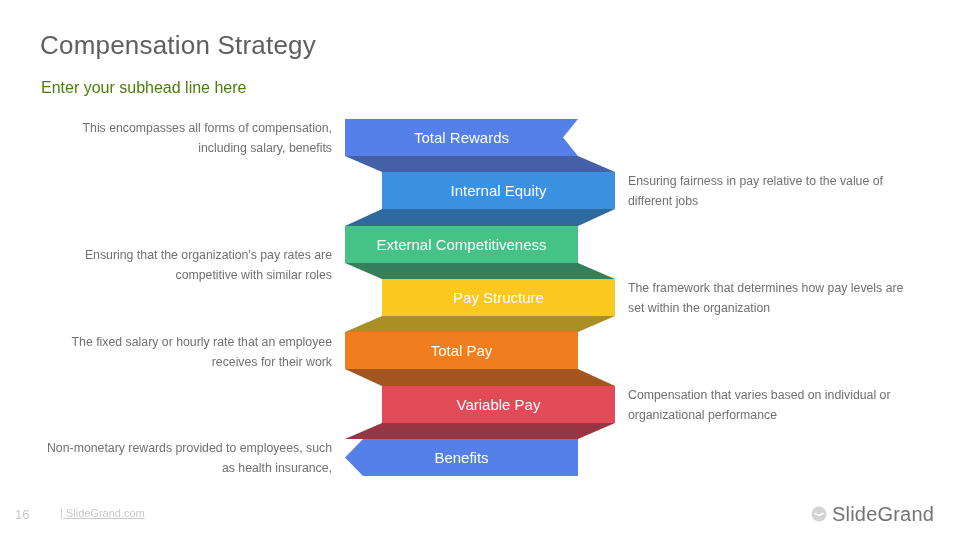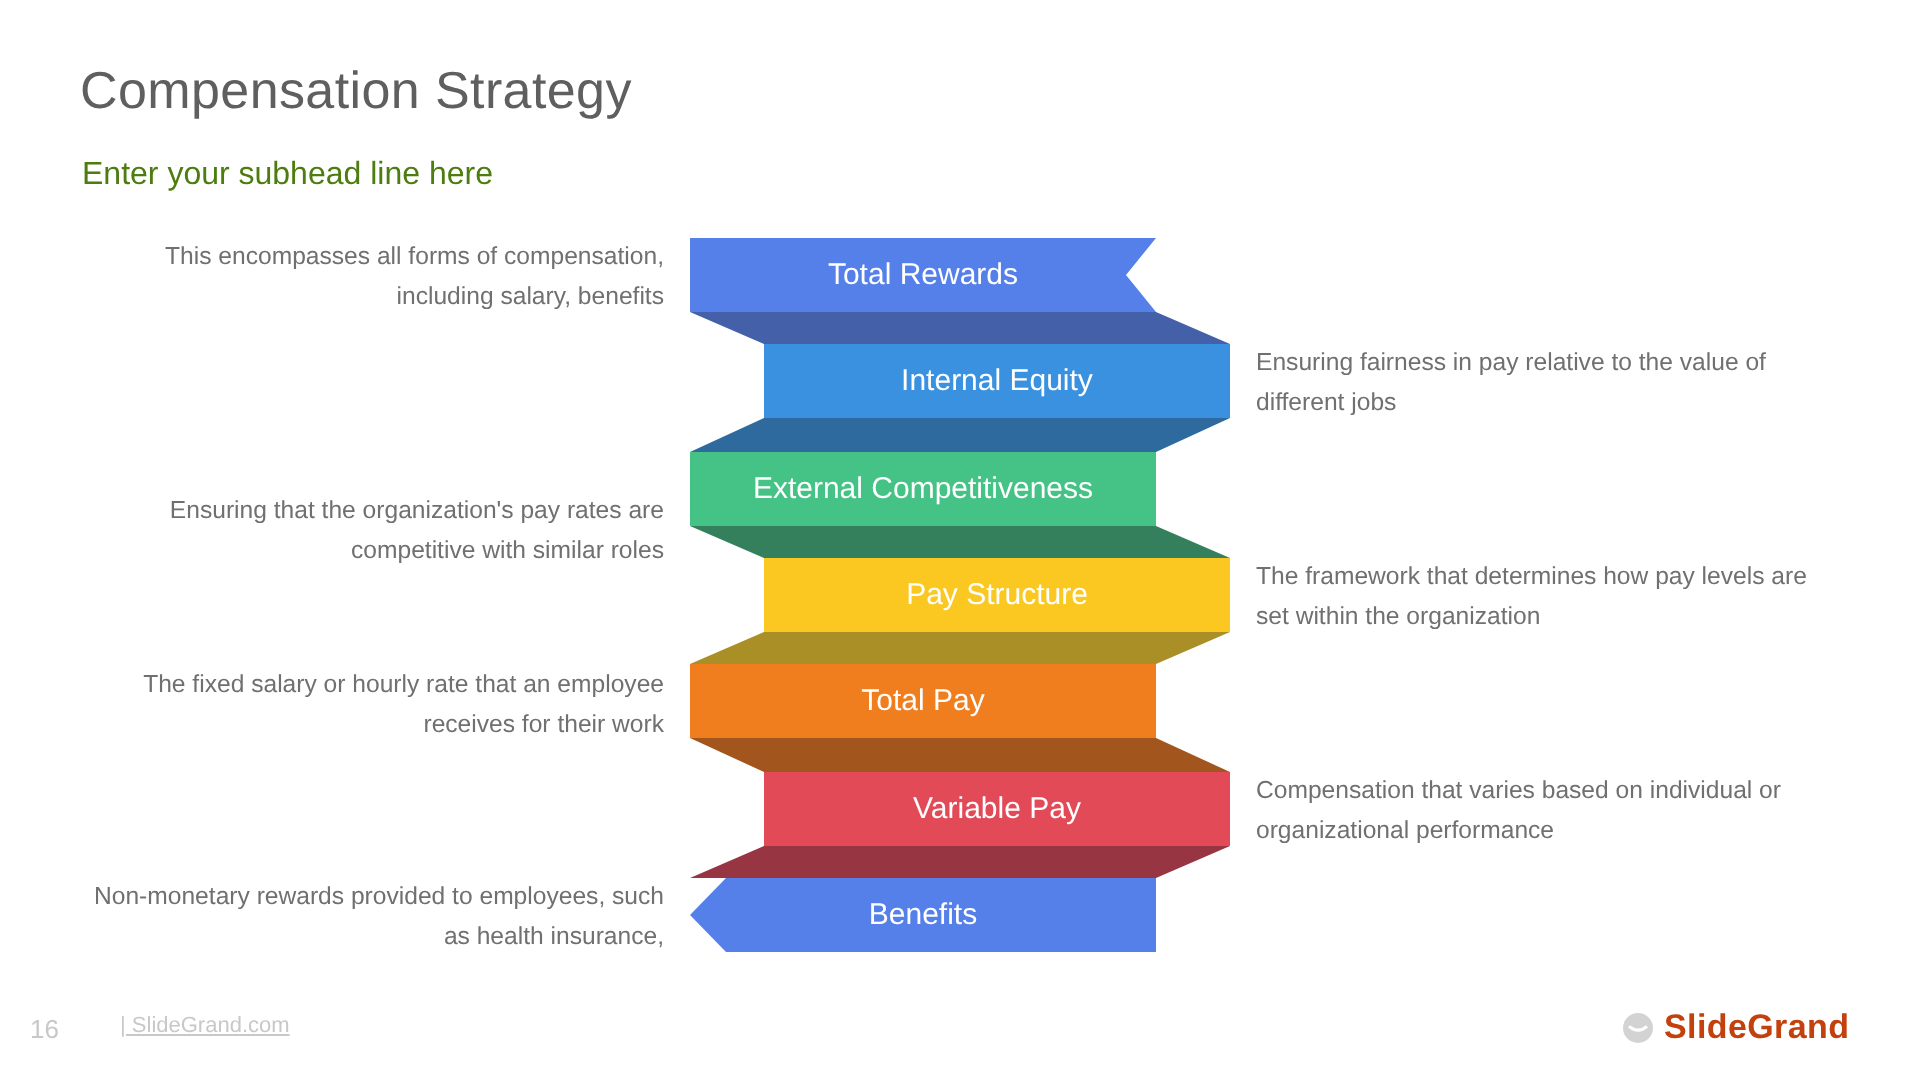--- a/index.html
+++ b/index.html
@@ -34,21 +34,21 @@
       position: absolute; left: 15px; top: 507px; font-size: 13px; color: #c8c8c8;
     }
     .footer-site {
       position: absolute; left: 60px; top: 507px; font-size: 11px; color: #c8c8c8; text-decoration: underline;
     }
     .brand {
       position: absolute; left: 811px; top: 503px; height: 22px;
       display: flex; align-items: center; gap: 5px;
     }
     .brand-icon { width: 16px; height: 16px; }
-    .brand-text { font-size: 17px; font-weight: bold; color: #c2410c; letter-spacing: 0.2px; }
+    .brand-text { font-size: 20px; font-weight: normal; color: #737373; letter-spacing: 0.2px; }
   </style>
 </head>
 <body>
 
 <div class="title">Compensation Strategy</div>
 <div class="subhead">Enter your subhead line here</div>
 
 <svg class="ribbon" viewBox="0 0 960 540">
 
   <polygon points="345,156 578,156 615,172 382,172" fill="#4460a8"></polygon>

